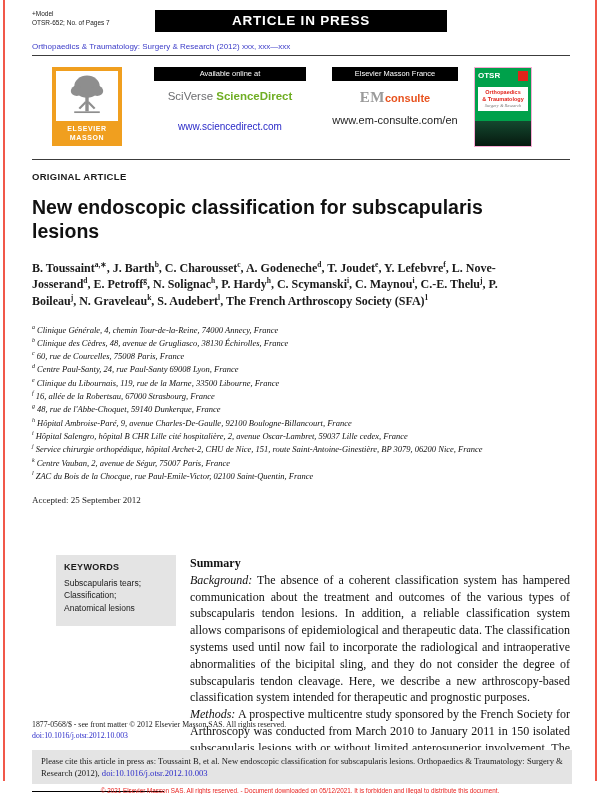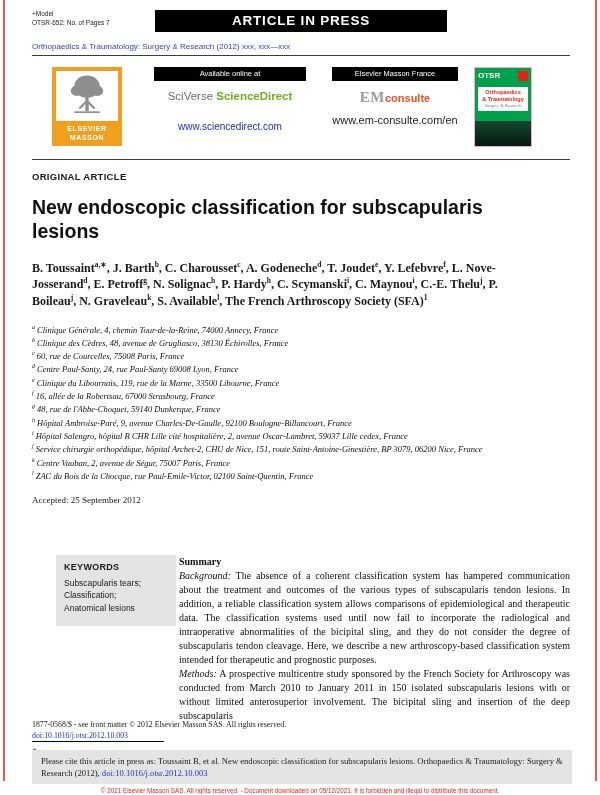--- a/index.html
+++ b/index.html
@@ -60,21 +60,21 @@
   .affils{margin-top:13px;font-size:8.5px;font-style:italic;line-height:1.35;color:#111;}
   .affil sup{font-size:6px;margin-right:2px;vertical-align:super;}
   .accepted{margin-top:13px;font-size:9px;}
 
   
   .abstract-row{display:flex;margin-top:50px;align-items:flex-start;}
   .kw-box{margin-left:24px;width:104px;background:#e4e4e4;padding:7px 8px 12px;
           font-family:"Liberation Sans",sans-serif;flex-shrink:0;}
   .kw-head{font-weight:bold;font-size:9px;margin-bottom:5px;letter-spacing:.3px;}
   .kw-item{font-size:8.5px;line-height:1.45;}
-  .summary{margin-left:3px;font-size:10px;line-height:1.4;text-align:justify;color:#111;}
+  .summary{margin-left:14px;font-size:12px;line-height:1.4;text-align:justify;color:#111;}
   .sum-head{font-weight:bold;}
   .sum-label{font-style:italic;}
 
   
   .foot-rule{width:132px;border:0;border-top:1px solid #000;margin:18px 0 4px;}
   .footnotes{font-size:8.3px;line-height:1.4;}
   .fn-sup{font-size:6px;vertical-align:super;}
   .email-label{font-style:italic;}
   .email{color:#2a2ac8;font-style:italic;}
 
@@ -193,21 +193,21 @@
         <span class="author"><span>C. Scymanski</span><sup>i</sup><span>, </span></span>
       
         <span class="author"><span>C. Maynou</span><sup>i</sup><span>, </span></span>
       
         <span class="author"><span>C.-E. Thelu</span><sup>j</sup><span>, </span></span>
       
         <span class="author"><span>P. Boileau</span><sup>j</sup><span>, </span></span>
       
         <span class="author"><span>N. Graveleau</span><sup>k</sup><span>, </span></span>
       
-        <span class="author"><span>S. Available</span><sup>l</sup><span>, </span></span>
+        <span class="author"><span>S. Audebert</span><sup>l</sup><span>, </span></span>
       
         <span class="author"><span>The French Arthroscopy Society (SFA)</span><sup>1</sup><span></span></span>
       </div>
 
     <div class="affils">
 
         <div class="affil"><sup>a</sup><span>Clinique Générale, 4, chemin Tour-de-la-Reine, 74000 Annecy, France</span></div>
 
         <div class="affil"><sup>b</sup><span>Clinique des Cèdres, 48, avenue de Grugliasco, 38130 Échirolles, France</span></div>
 

